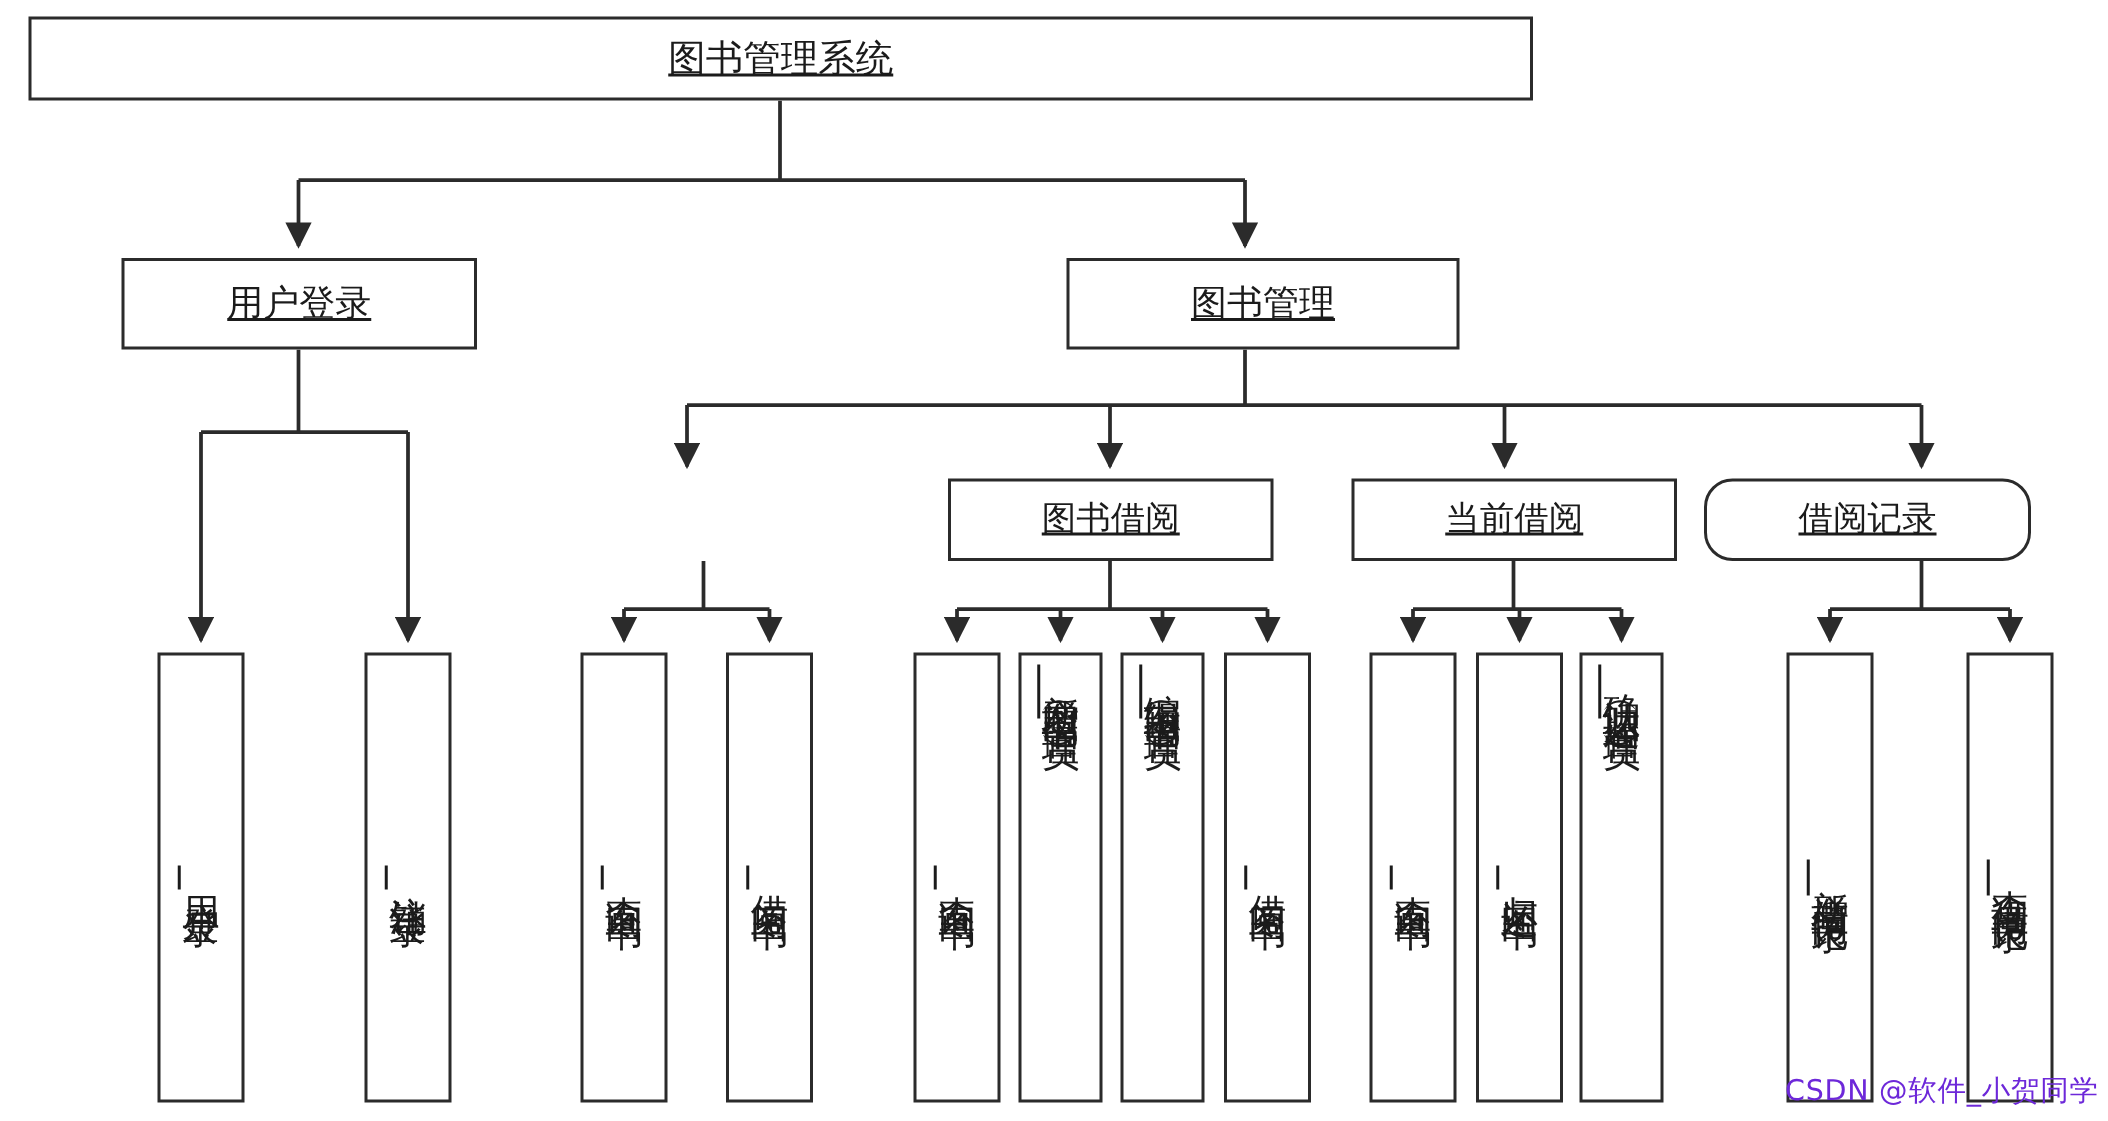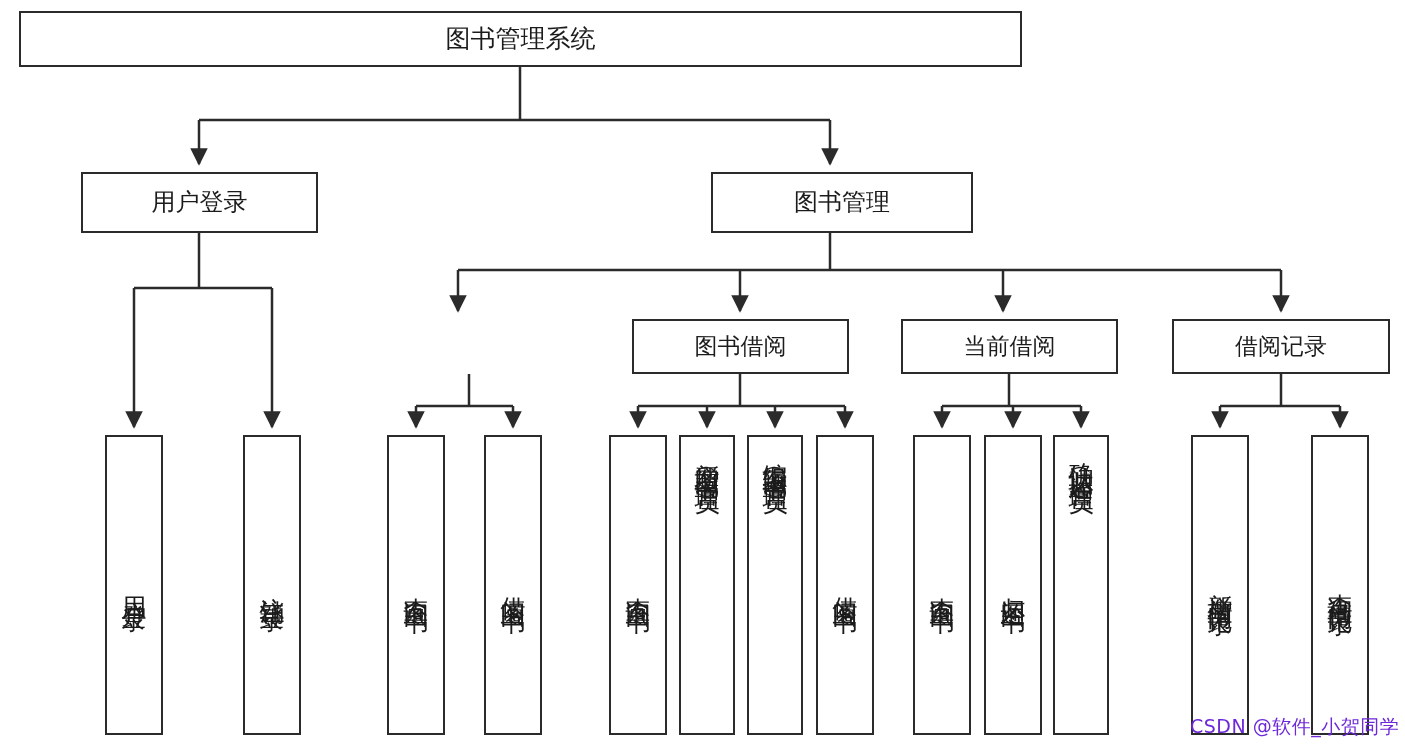--- a/index.html
+++ b/index.html
@@ -33,20 +33,21 @@
     display: flex;
     align-items: center;
     justify-content: center;
     color: #1b1b1b;
   }
   .node .label {
     display: block;
     text-align: right;
     line-height: 1.05;
     white-space: nowrap;
+    text-decoration: underline;
   }
   .node-root {
     font-size: 25px;
   }
   .node-l2 {
     font-size: 24px;
   }
   .node-l3 {
     font-size: 23px;
   }
@@ -139,21 +140,21 @@
   <div class="node node-l2" style="left:711px; top:172px; width:262px; height:61px;">
     <span class="label">图书管理</span>
   </div>
 
   <div class="node node-l3" style="left:632px; top:319px; width:217px; height:55px;">
     <span class="label">图书借阅</span>
   </div>
   <div class="node node-l3" style="left:901px; top:319px; width:217px; height:55px;">
     <span class="label">当前借阅</span>
   </div>
-  <div class="node node-l3" style="left:1172px; top:319px; width:218px; height:55px;">
+  <div class="node node-l3" style="left:1136px; top:319px; width:218px; height:55px;border-radius:19px;">
     <span class="label">借阅记录</span>
   </div>
 
   <div class="node node-leaf center-v" style="left:105px; top:435px; width:58px; height:300px;">
     <span class="label">用户登录</span>
   </div>
   <div class="node node-leaf center-v" style="left:243px; top:435px; width:58px; height:300px;">
     <span class="label">注销登录</span>
   </div>
 

